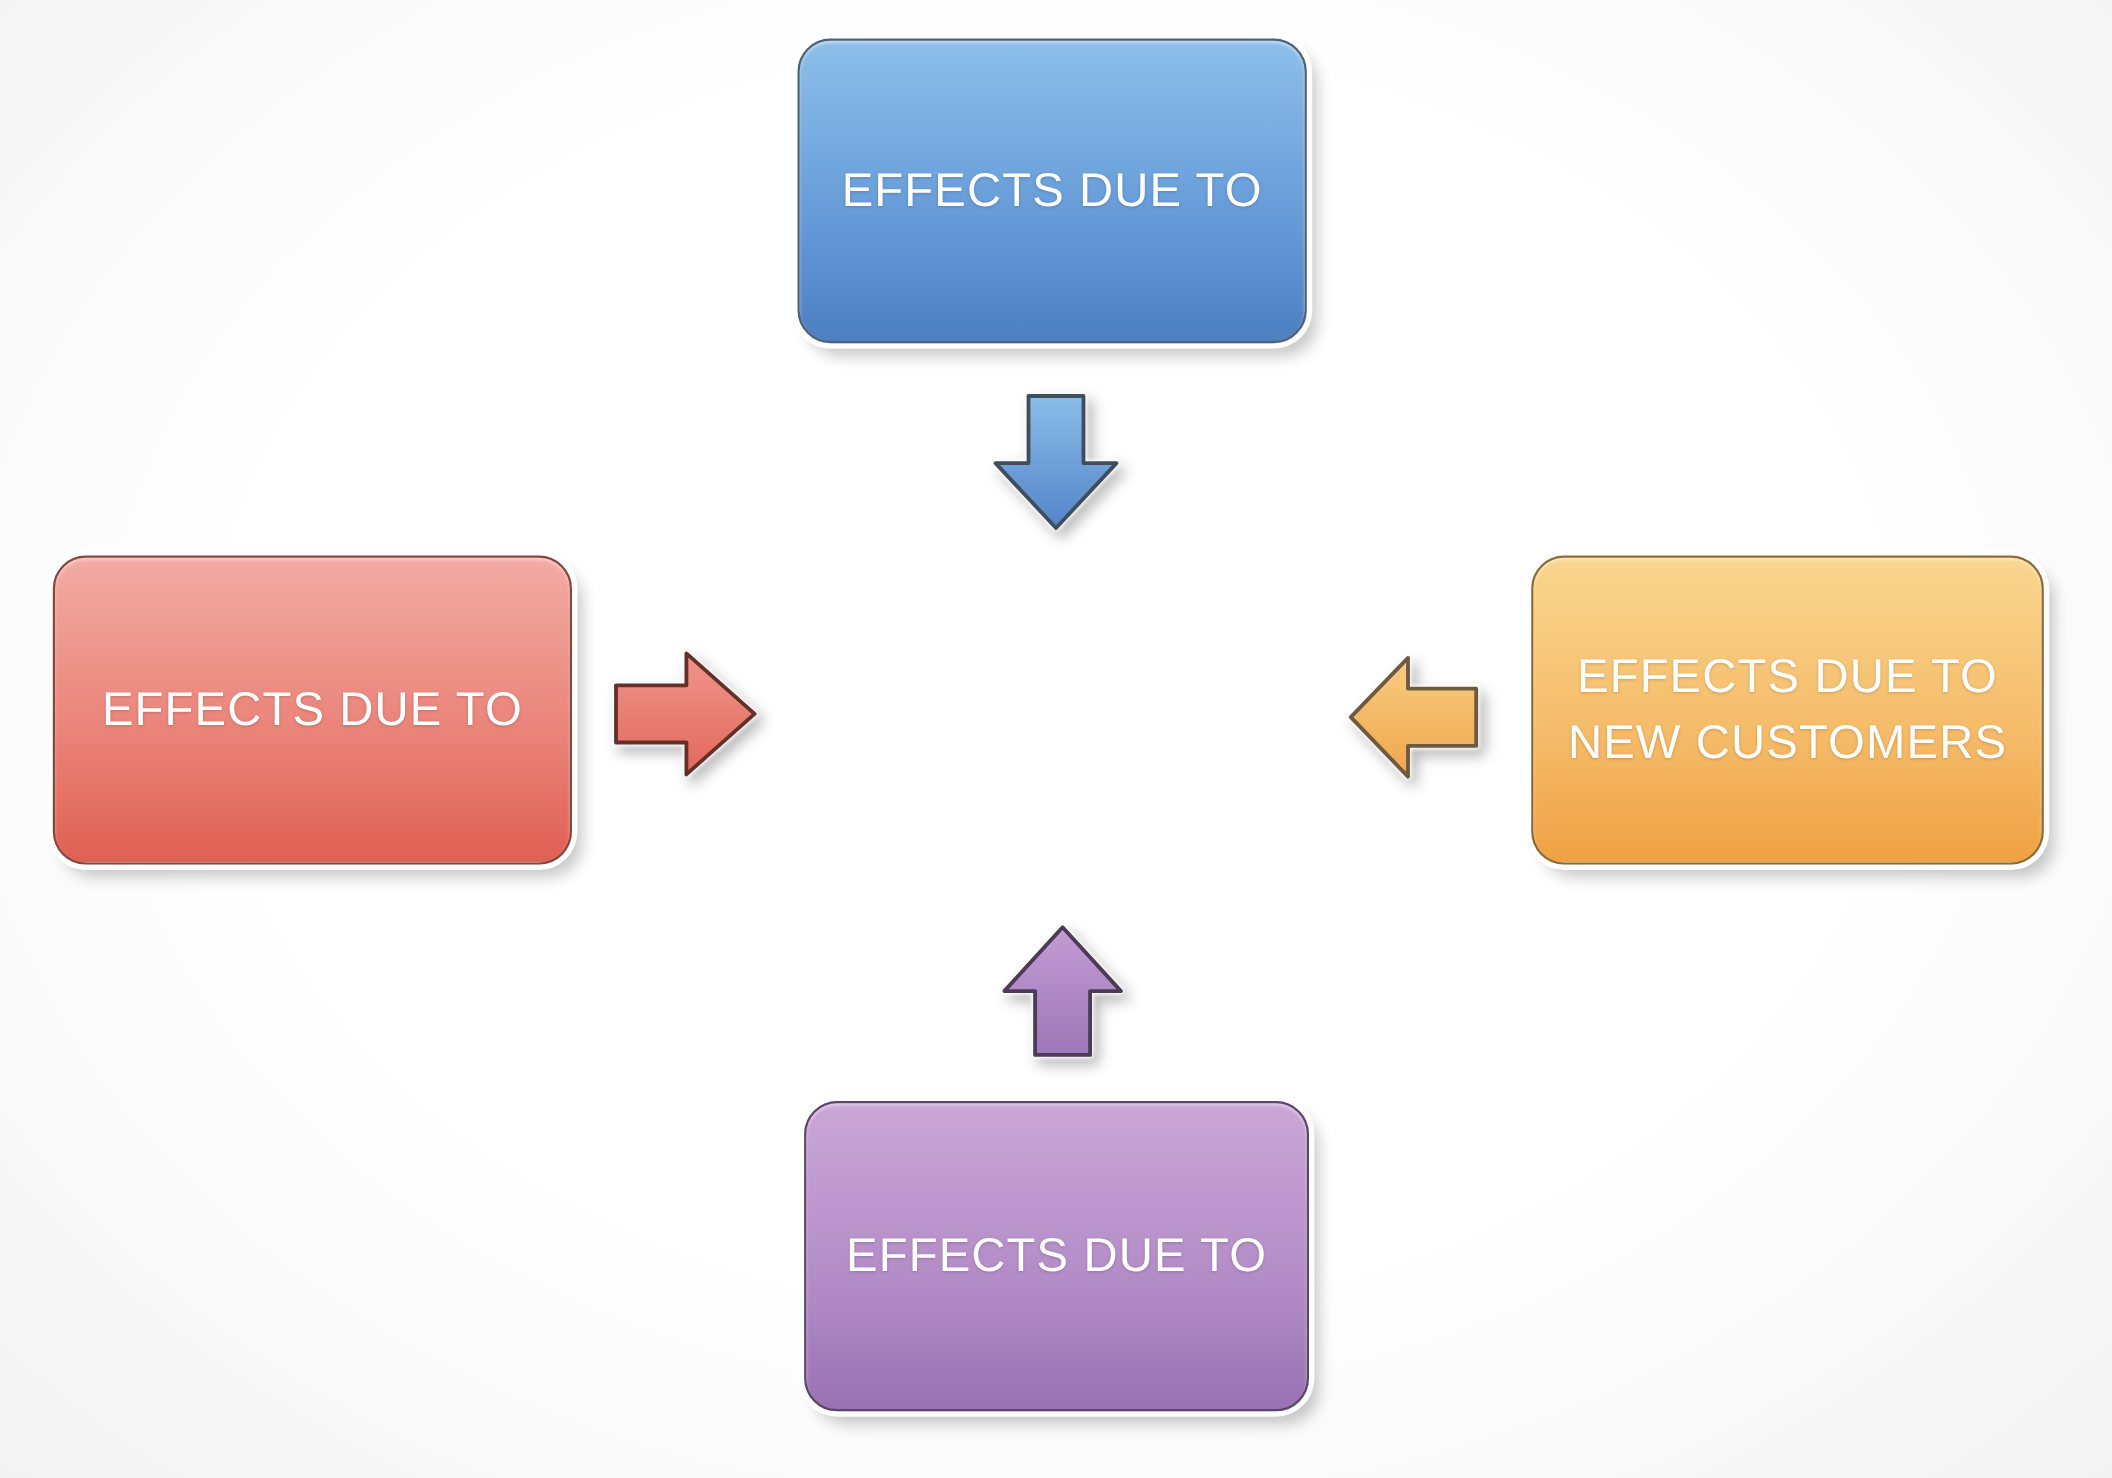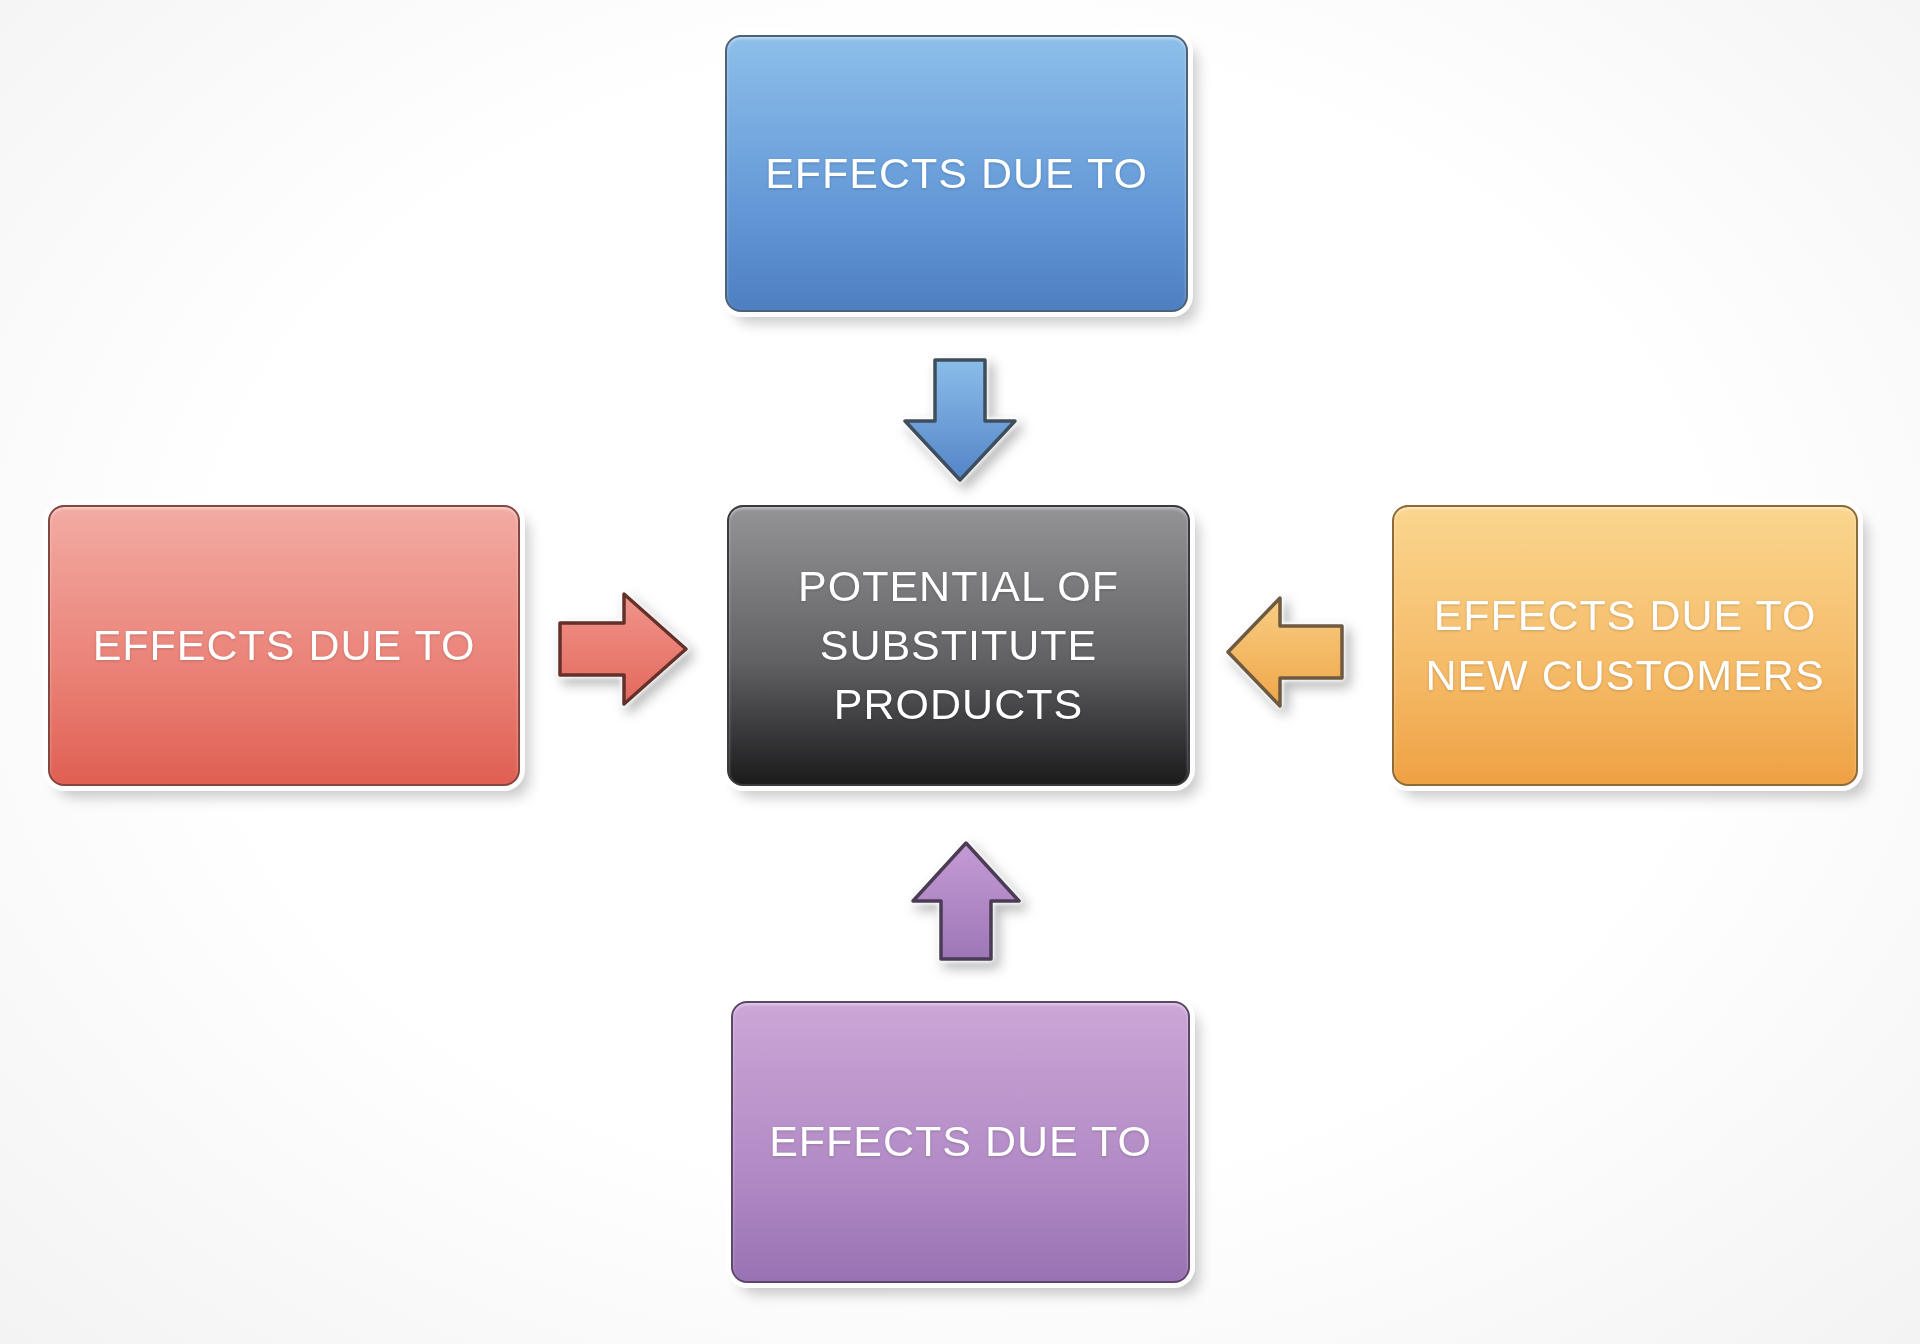--- a/index.html
+++ b/index.html
@@ -13,21 +13,21 @@
   body {
     background: radial-gradient(ellipse at 50% 46%, #ffffff 55%, #f3f3f4 100%);
   }
   .canvas {
     position: relative;
     width: 1920px;
     height: 1344px;
   }
   .node {
     position: absolute;
-    border-radius: 16px;
+    border-radius: 30px;
     border: 2px solid #55565a;
     box-shadow:
       0 0 0 5px rgba(255,255,255,0.95),
       9px 11px 14px rgba(0,0,0,0.22),
       inset 0 2px 3px rgba(255,255,255,0.45);
     display: flex;
     align-items: center;
     justify-content: center;
     text-align: center;
     box-sizing: border-box;
@@ -73,27 +73,20 @@
       <span class="line">EFFECTS DUE TO</span>
     </div>
   </div>
 
   <div class="node node-competitors" style="background: linear-gradient(rgb(242, 171, 163) 0%, rgb(234, 129, 118) 60%, rgb(224, 95, 83) 100%); border-color: rgb(132, 71, 63);">
     <div class="label">
       <span class="line">EFFECTS DUE TO</span>
     </div>
   </div>
 
-  <div class="node node-center" style="background: linear-gradient(rgb(148, 148, 151) 0%, rgb(98, 98, 101) 55%, rgb(27, 27, 28) 100%); border-color: rgb(58, 58, 62);">
-    <div class="label">
-      <span class="line">POTENTIAL OF</span>
-      <span class="line">SUBSTITUTE</span>
-      <span class="line">PRODUCTS</span>
-    </div>
-  </div>
 
   <div class="node node-entrants" style="background: linear-gradient(rgb(250, 214, 143) 0%, rgb(245, 186, 103) 60%, rgb(239, 161, 67) 100%); border-color: rgb(141, 106, 54);">
     <div class="label">
       <span class="line">EFFECTS DUE TO</span>
       <span class="line">NEW CUSTOMERS</span>
     </div>
   </div>
 
   <div class="node node-suppliers" style="background: linear-gradient(rgb(203, 166, 214) 0%, rgb(178, 139, 198) 60%, rgb(152, 114, 178) 100%); border-color: rgb(93, 70, 105);">
     <div class="label">

